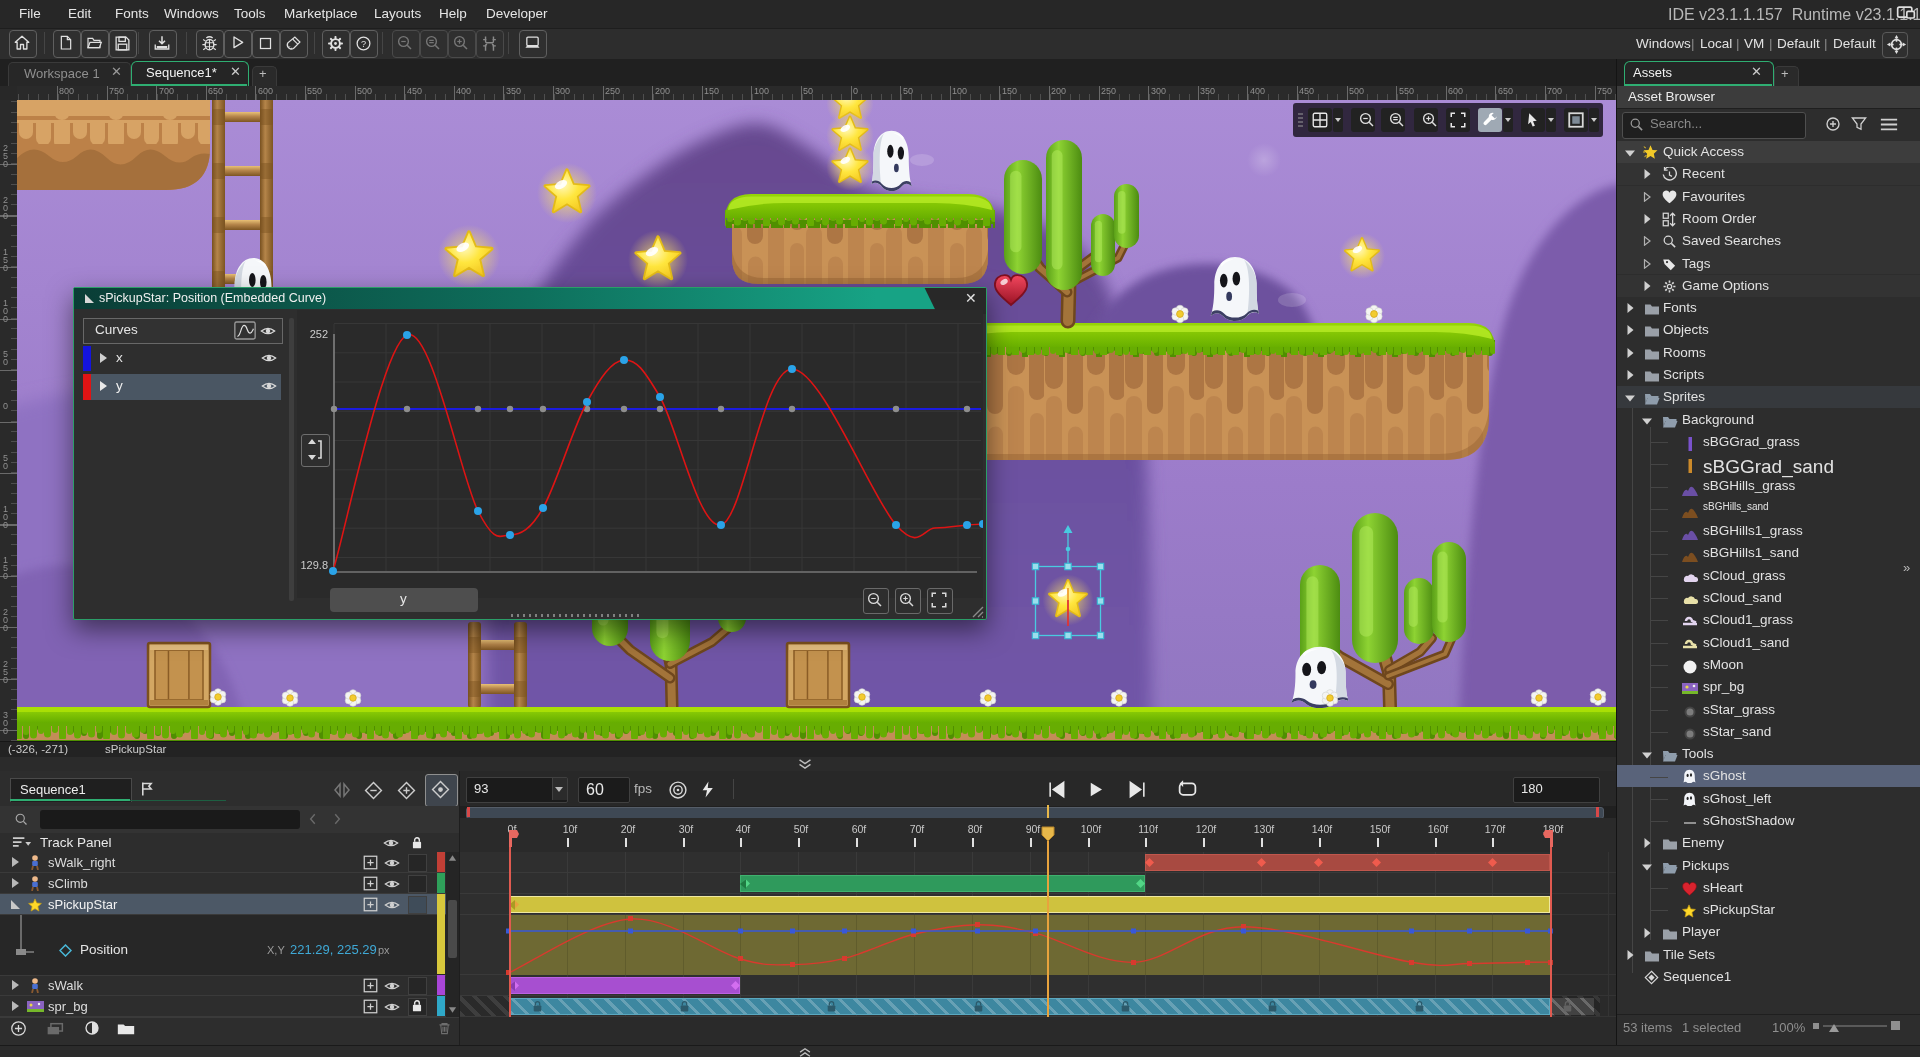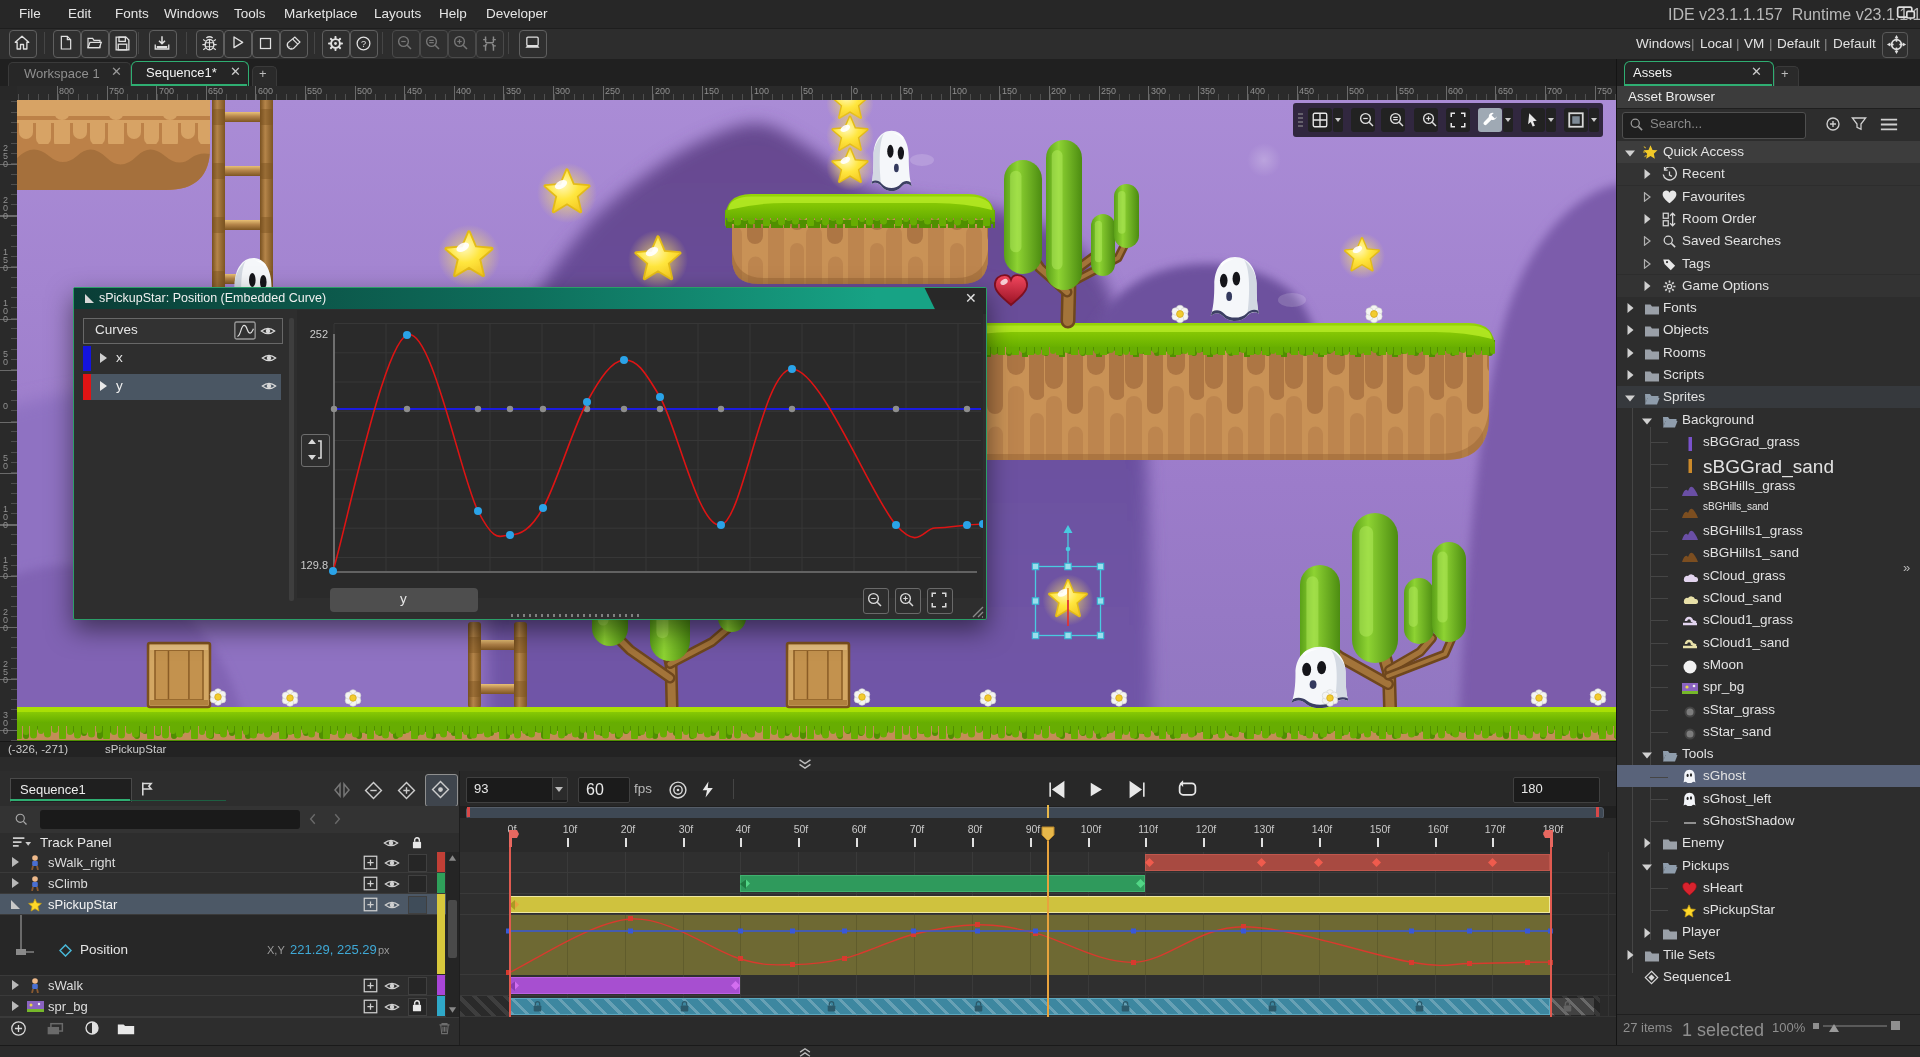--- a/index.html
+++ b/index.html
@@ -1553,20 +1553,20 @@
     <path d="M1,1.5 h5.5 l1.5,2 h7 v8 h-14 Z" fill="#9aa0a8"></path>
   </svg>
 <span style="position:absolute;left:1663px;top:947px;font-size:13.5px;color:#e2e2e2">Tile Sets</span>
 <svg style="position:absolute;left:1644px;top:970.1px" width="15" height="15" viewBox="0 0 24 24">
     <path d="M12,2 L22,12 L12,22 L2,12 Z" fill="none" stroke="#d8d8d8" stroke-width="1.8"></path>
     <path d="M12,7 L17,12 L12,17 L7,12 Z" fill="#d8d8d8"></path>
   </svg>
 <span style="position:absolute;left:1663px;top:969px;font-size:13.5px;color:#e2e2e2">Sequence1</span>
 <span style="position:absolute;left:1903px;top:560px;font-size:13px;color:#b8b8b8">»</span>
 <div style="position:absolute;left:1617px;top:1014px;width:303px;height:1px;background:#1f1f1f"></div>
-<span style="position:absolute;left:1623px;top:1020px;font-size:13px;color:#8f8f8f">27 items</span>
-<span style="position:absolute;left:1682px;top:1020px;font-size:18px;color:#8f8f8f">1 selected</span>
+<span style="position:absolute;left:1623px;top:1020px;font-size:13px;color:#8f8f8f">53 items</span>
+<span style="position:absolute;left:1682px;top:1020px;font-size:13px;color:#8f8f8f">1 selected</span>
 <span style="position:absolute;left:1772px;top:1020px;font-size:13px;color:#8f8f8f">100%</span>
 <div style="position:absolute;left:1813px;top:1023px;width:6px;height:6px;background:#8f8f8f"></div>
 <div style="position:absolute;left:1823px;top:1025px;width:64px;height:2px;background:#5a5a5a"></div>
 <svg style="position:absolute;left:1829px;top:1024px" width="10" height="8" viewBox="0 0 10 8">
     <path d="M0,8 L5,0 L10,8 Z" fill="#9a9a9a"></path>
   </svg>
 <div style="position:absolute;left:1891px;top:1021px;width:9px;height:9px;background:#8f8f8f"></div>
 </body></html>

